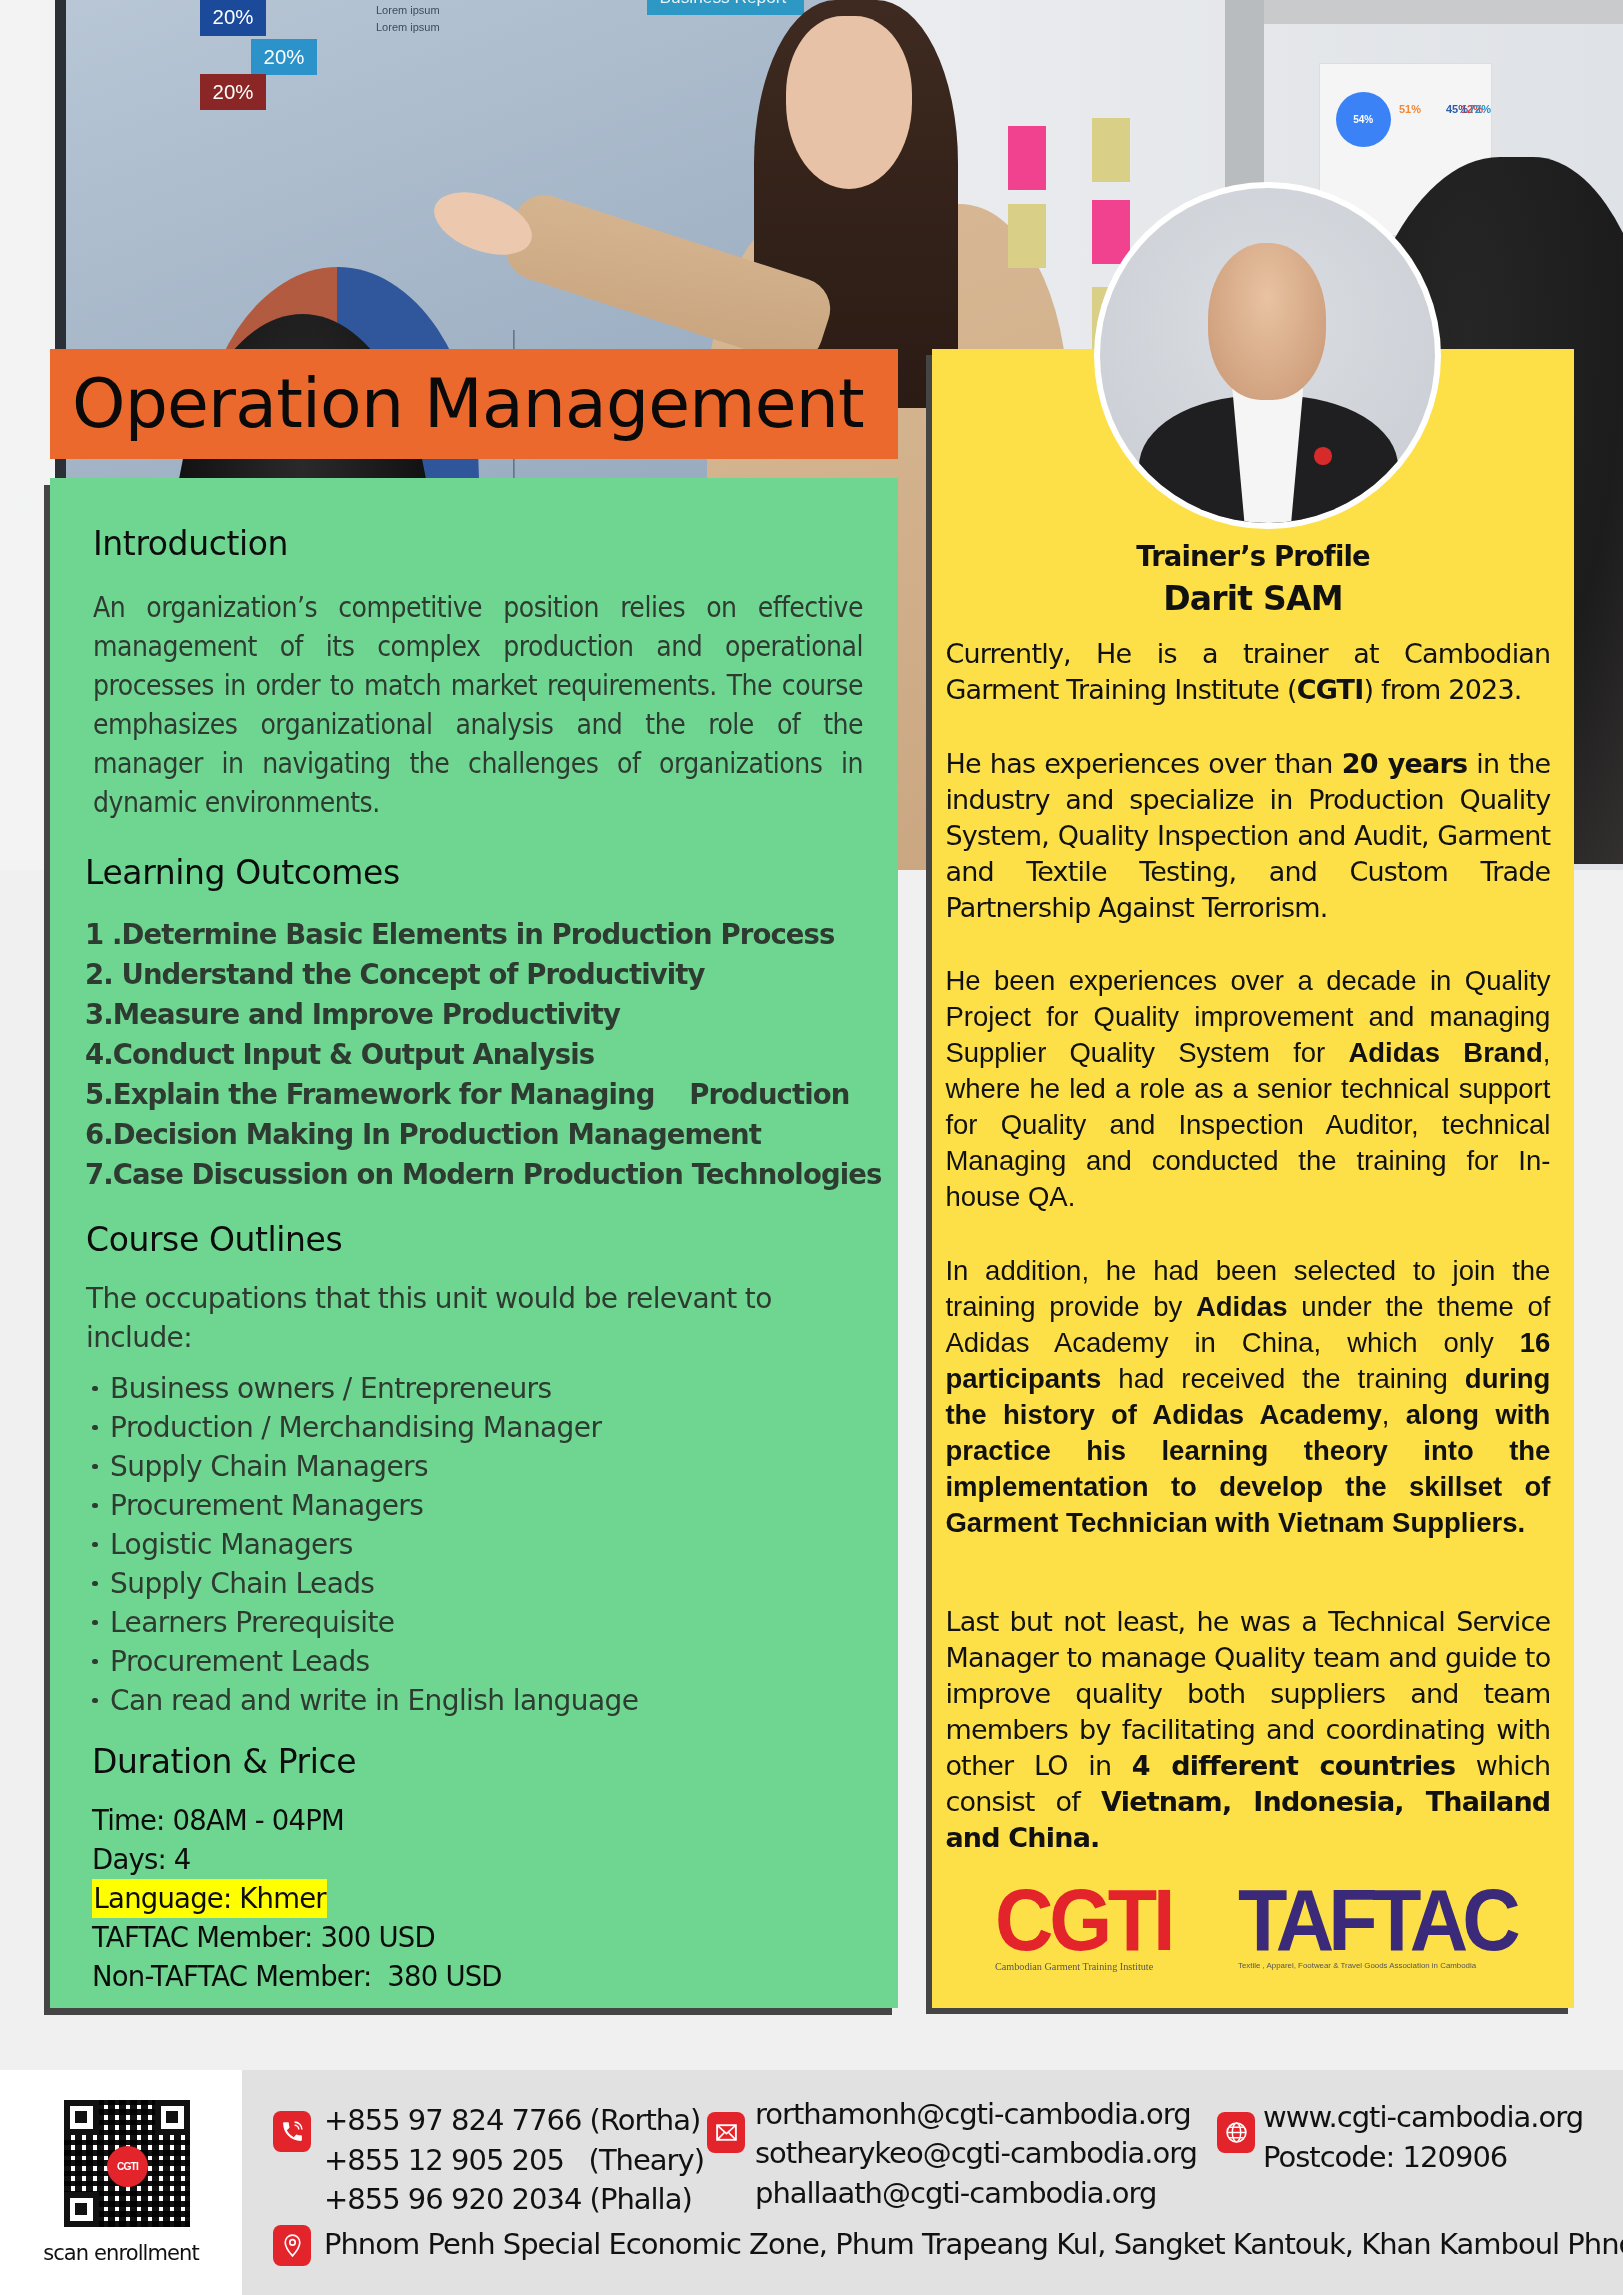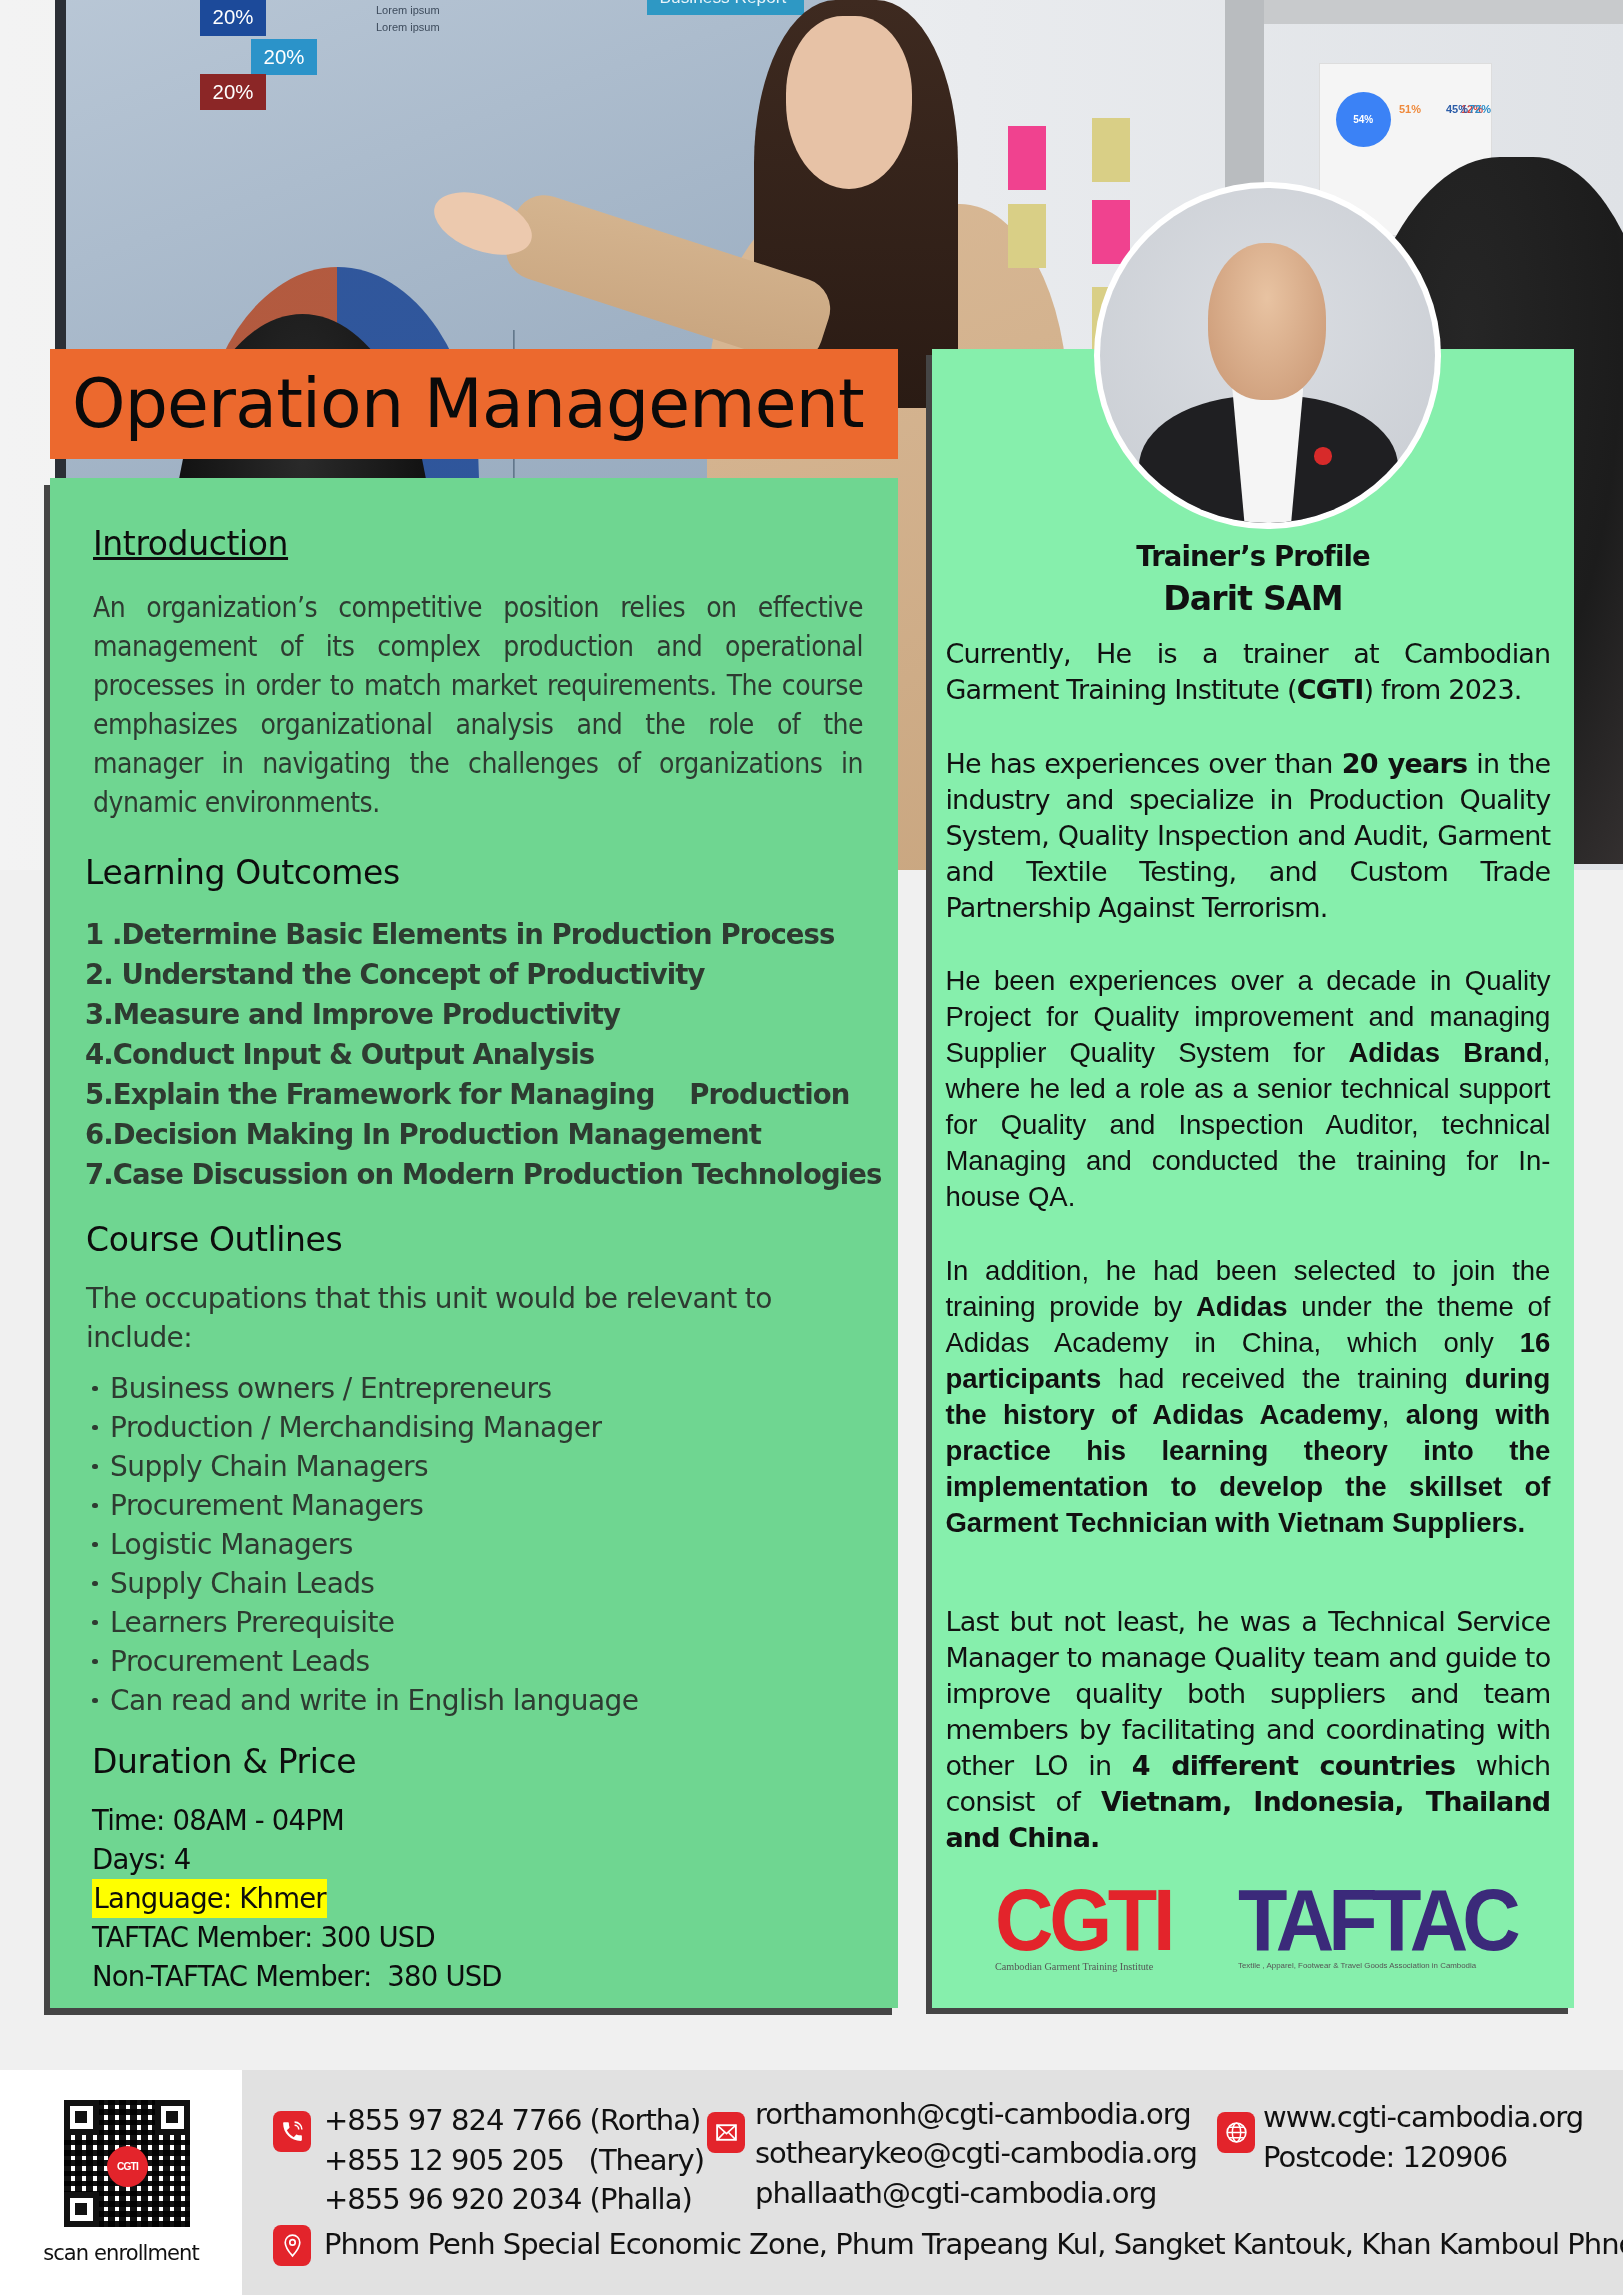--- a/index.html
+++ b/index.html
@@ -66,21 +66,21 @@
           letter-spacing: -0.6px; display: flex; align-items: center; }
   .green ul.occupations li .bullet { display: inline-block; width: 5.5px; height: 5.5px; border-radius: 50%;
           background: #2e3b31; margin-right: 12.6px; }
   .green .dp-list { position: absolute; left: 42px; top: 1323px; }
   .green .dp-list div { font-size: 27.5px; line-height: 39px; color: #0d0d0d; font-family: "DejaVu Sans", sans-serif;
           letter-spacing: -0.8px; white-space: pre; }
   .green .dp-list .hl { display: inline-block; background: #ffff00; padding: 0 1.6px; }
 
   
   .white-shadow { position: absolute; left: 926px; top: 355px; width: 642px; height: 1659px; background: #454545; }
-  .white { position: absolute; left: 932px; top: 349px; width: 642px; height: 1659px; background: #86efac; }
+  .white { position: absolute; left: 932px; top: 349px; width: 642px; height: 1659px; background: #fde047; }
   .avatar { position: absolute; left: 1094px; top: 182px; width: 347px; height: 347px; border-radius: 50%;
           background: #ffffff; padding: 6.3px; }
   .avatar .photo { width: 100%; height: 100%; border-radius: 50%; overflow: hidden; position: relative;
           background: radial-gradient(circle at 50% 40%, #dadde2 0%, #c8ccd2 100%); }
   .avatar .head { position: absolute; left: 108px; top: 55px; width: 118px; height: 157px; border-radius: 48% 48% 45% 45%;
           background: radial-gradient(ellipse at 50% 35%, #e8c3a2 0%, #cf9f7c 80%); }
   .avatar .suit { position: absolute; left: 39px; top: 208px; width: 259px; height: 157px; border-radius: 45% 45% 0 0;
           background: #1f1f22; }
   .avatar .shirt { position: absolute; left: 132px; top: 200px; width: 71px; height: 157px; background: #f5f5f5;
           clip-path: polygon(0 0, 100% 0, 80% 100%, 20% 100%); }
@@ -176,21 +176,21 @@
   </div>
   <div class="rightperson"></div>
 </div>
 
 <div class="title-banner">
   <h1>Operation Management</h1>
 </div>
 
 <div class="green-shadow"></div>
 <div class="green">
-  <div class="h2" style="left:43px;top:46px;text-decoration:underline;">Introduction</div>
+  <div class="h2" style="left:43px;top:46px;">Introduction</div>
   <p class="intro-text">An organization’s competitive position relies on effective management of its complex production and operational processes in order to match market requirements. The course emphasizes organizational analysis and the role of the manager in navigating the challenges of organizations in dynamic environments.</p>
 
   <div class="h2" style="left:35px;top:375px;">Learning Outcomes</div>
   <ol class="outcomes">
     <li>1 .Determine Basic Elements in Production Process</li>
     <li>2. Understand the Concept of Productivity</li>
     <li>3.Measure and Improve Productivity</li>
     <li>4.Conduct Input &amp; Output Analysis</li>
     <li>5.Explain the Framework for Managing    Production</li>
     <li>6.Decision Making In Production Management</li>

